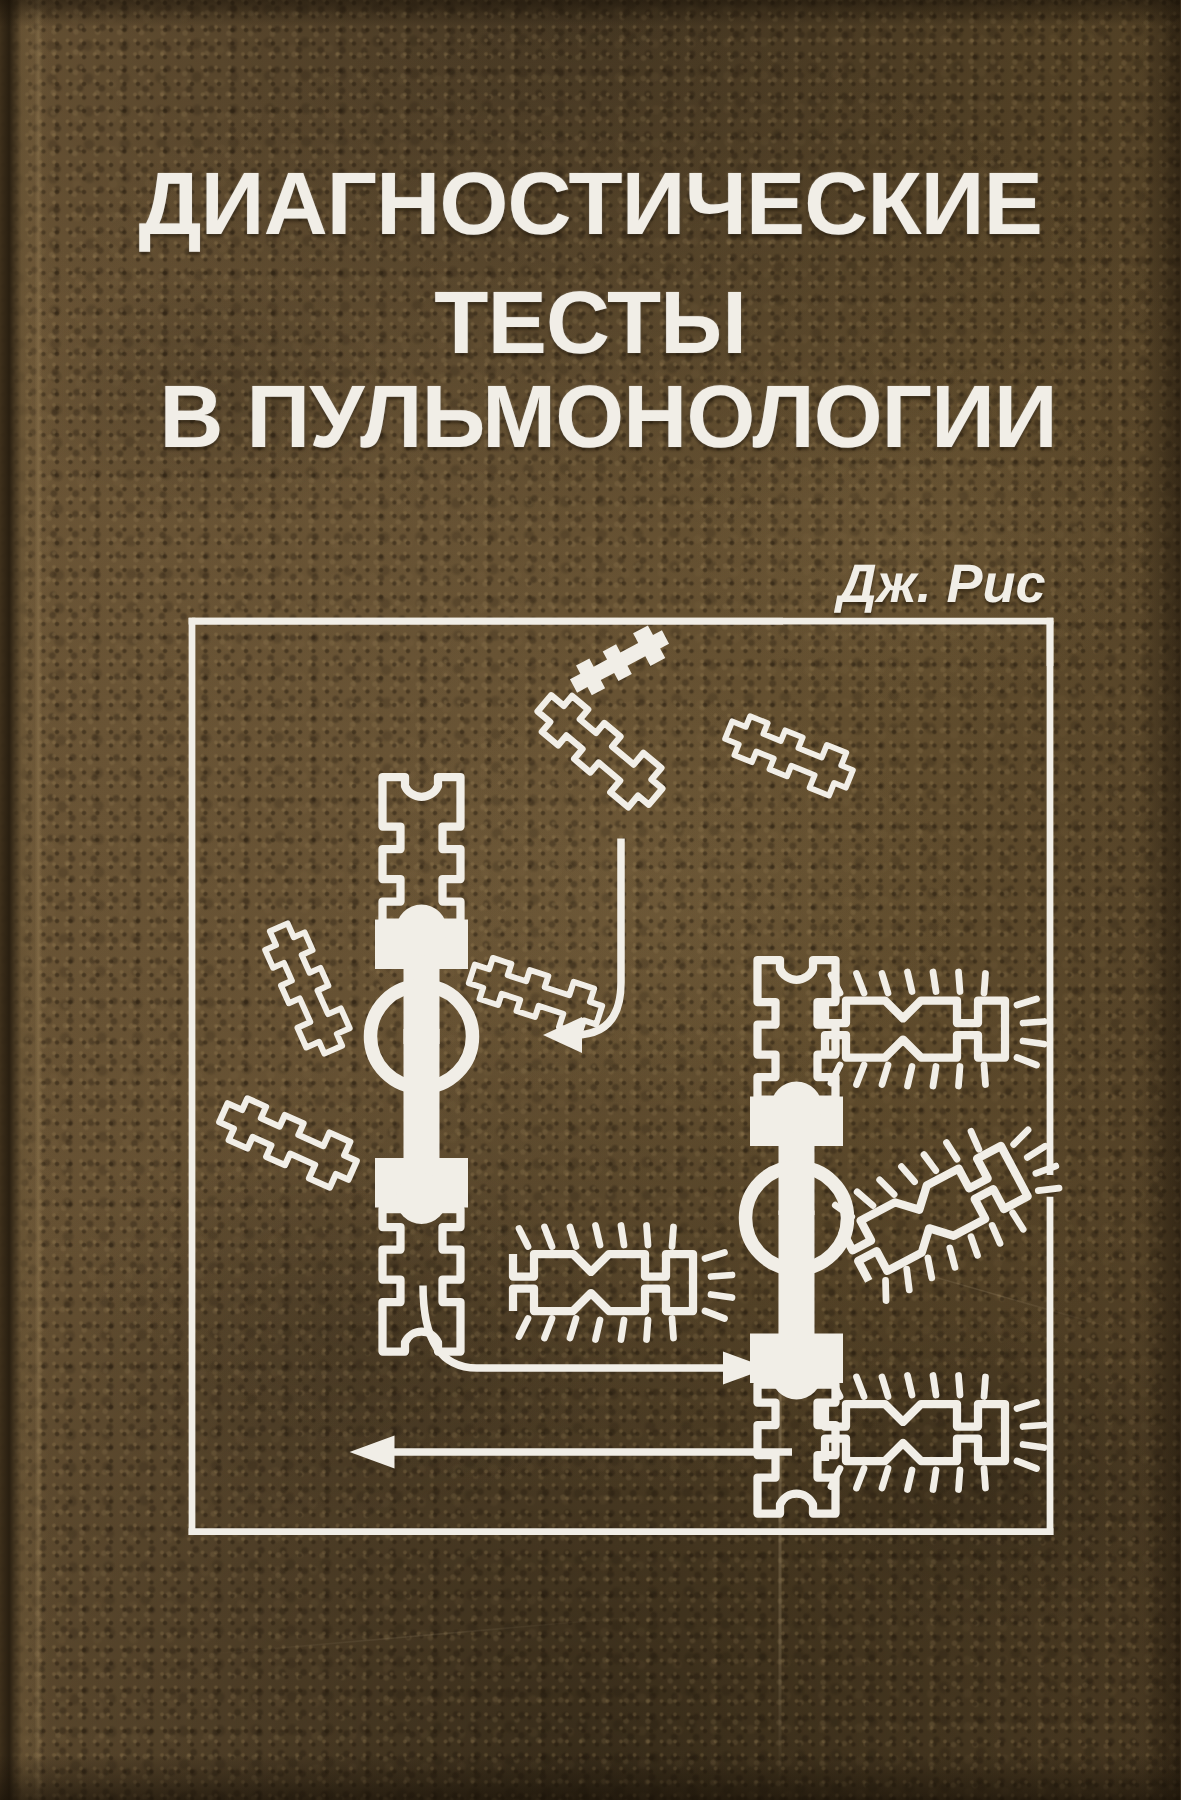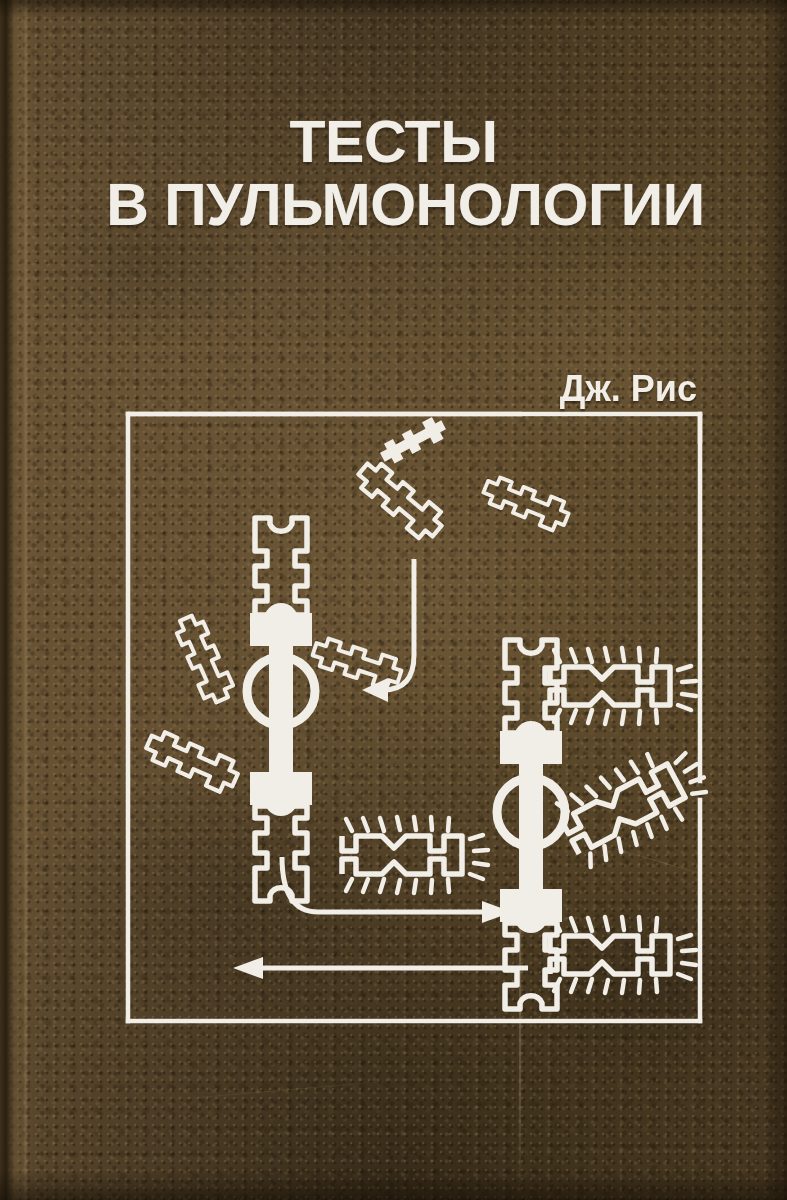--- a/index.html
+++ b/index.html
@@ -101,30 +101,30 @@
     color:#f2 efe8; color:#f1eee7;
     font-family:"Liberation Sans", sans-serif;
     font-weight:700;
     letter-spacing:-0.5px;
     line-height:0.97;
     text-shadow:
        0 2px 2px rgba(30,20,8,.55),
        0 0 1px rgba(255,255,255,.5);
   }
   .title-line.l1 { font-size:59px; padding:0 10px; }
-  .title-line.l2 { font-size:59px; margin-top:6px; }
+  .title-line.l2 { font-size:59px; margin-top:22px; }
   .title-line.l3 { font-size:59px; margin-top:6px;margin-left:24px; }
 
   .author {
     position:absolute; right:90px; top:368px;
     color:#f1eee7; font-size:36px; font-weight:700;
     font-family:"Liberation Sans", sans-serif;
     letter-spacing:0px;
     text-shadow:0 2px 2px rgba(30,20,8,.55);
-    z-index:7; white-space:nowrap;
+    z-index:7; white-space:nowrap;font-style:italic;
   }
 
   
   #art { position:absolute; left:0; top:0; width:787px; height:1200px; z-index:5; }
 </style>
 </head>
 <body>
 
 <div id="cover">
 
@@ -330,19 +330,20 @@
       <polygon points="263,957 233,968 263,979" stroke="none"></polygon>
     </g>
   </svg>
 
   <svg style="position:absolute;left:0;top:0;width:787px;height:1200px;z-index:6;" viewBox="0 0 787 1200">
     <line x1="128" y1="414" x2="522" y2="414" stroke="#f1eee7" stroke-width="4.5"></line>
     <line x1="700" y1="414" x2="700" y2="444" stroke="#f1eee7" stroke-width="4.5"></line>
   </svg>
 
   <div class="title-block">
+    <div class="title-line l1">ДИАГНОСТИЧЕСКИЕ</div>
     <div class="title-line l2">ТЕСТЫ</div>
     <div class="title-line l3">В ПУЛЬМОНОЛОГИИ</div>
   </div>
 
   <div class="author">Дж. Рис</div>
 
 </div>
 
 </body></html>

